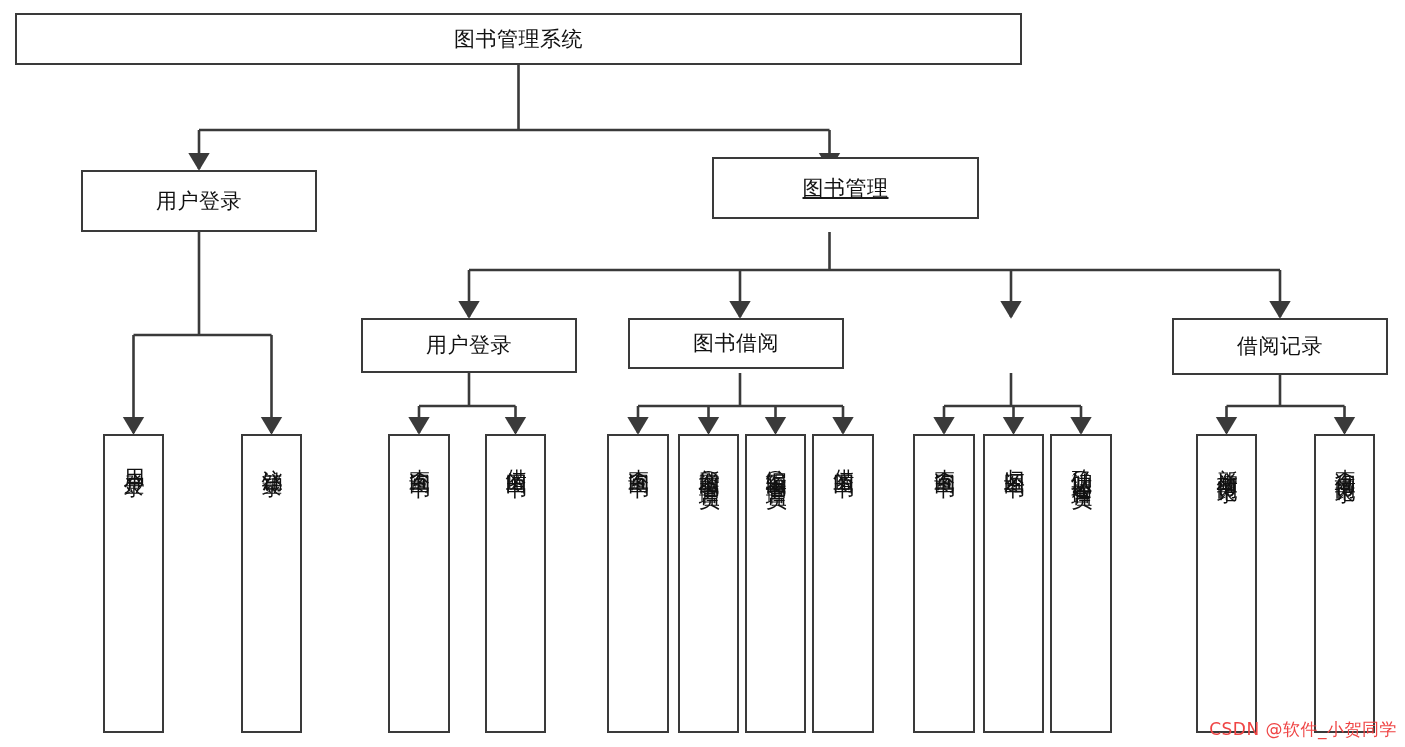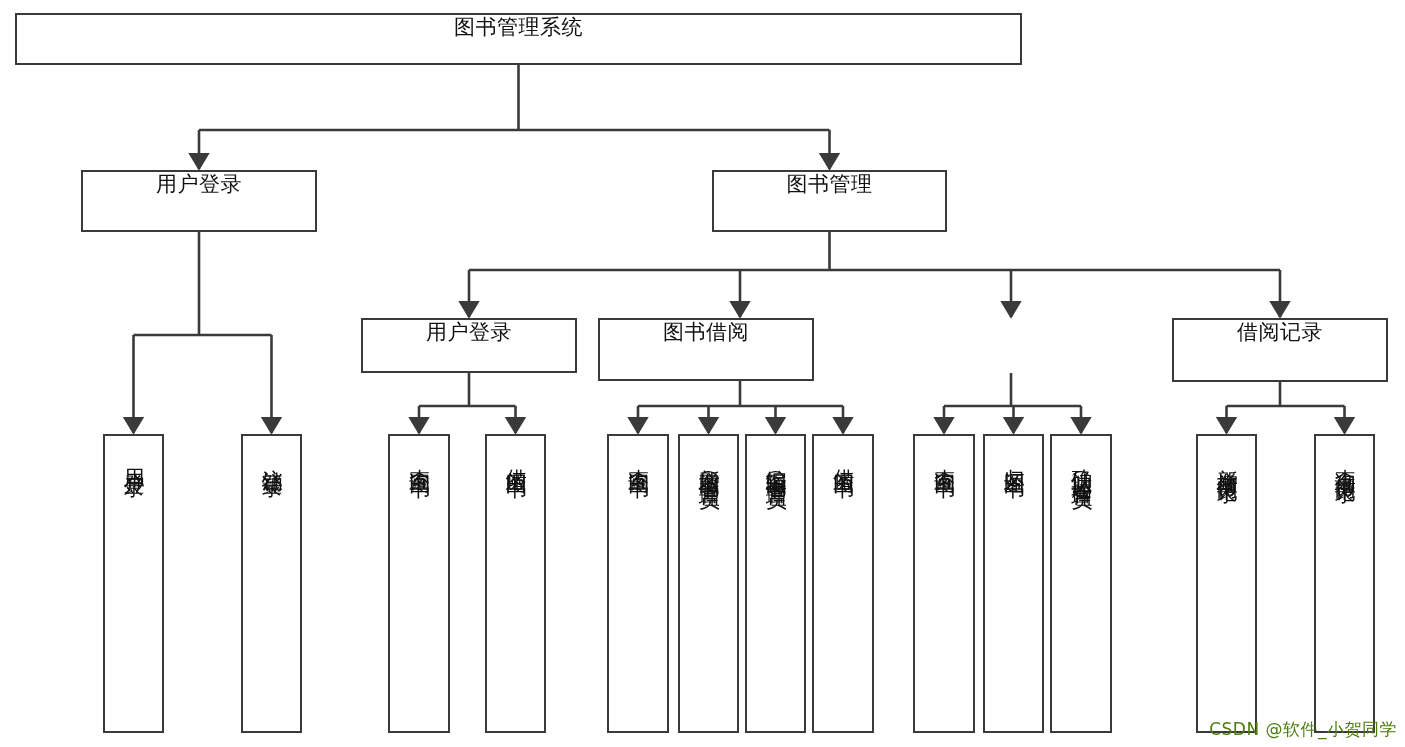--- a/index.html
+++ b/index.html
@@ -26,21 +26,21 @@
     width: 1405px;
     height: 747px;
     pointer-events: none;
   }
   .node {
     position: absolute;
     box-sizing: border-box;
     background: #ffffff;
     border: 2px solid #3a3a3a;
     display: flex;
-    align-items: flex-start;
+    align-items: center;
     justify-content: center;
     z-index: 2;
   }
   .node-label {
     font-size: 21px;
     line-height: 1.18;
     color: #111111;
     letter-spacing: 0.5px;
     white-space: nowrap;
     text-align: center;
@@ -61,21 +61,21 @@
     font-size: 21px;
     line-height: 1.32;
     letter-spacing: 3px;
     white-space: normal;
   }
   .watermark {
     position: absolute;
     right: 8px;
     bottom: 6px;
     font-size: 17px;
-    color: #4d7c0f;
+    color: #ef4444;
     letter-spacing: 0.5px;
     z-index: 5;
     white-space: nowrap;
     font-family: "DejaVu Sans", "Liberation Sans", sans-serif;
   }
 </style>
 </head>
 <body>
 
 <div id="canvas">
@@ -116,31 +116,31 @@
       </g>
   </svg>
 
   <div class="node horizontal" style="left: 15px; top: 13px; width: 1007px; height: 52px;">
     <span class="node-label">图书管理系统</span>
   </div>
 
   <div class="node horizontal" style="left: 81px; top: 170px; width: 236px; height: 62px;">
     <span class="node-label">用户登录</span>
   </div>
-  <div class="node horizontal" style="left: 712px; top: 170px; width: 235px; height: 62px;">
+  <div class="node horizontal" style="left: 712px; top: 157px; width: 267px; height: 62px; text-decoration: underline;">
     <span class="node-label">图书管理</span>
   </div>
 
   <div class="node horizontal" style="left: 361px; top: 318px; width: 216px; height: 55px;">
     <span class="node-label">用户登录</span>
   </div>
-  <div class="node horizontal" style="left: 598px; top: 318px; width: 216px; height: 63px;">
+  <div class="node horizontal" style="left: 628px; top: 318px; width: 216px; height: 51px;">
     <span class="node-label">图书借阅</span>
   </div>
-  <div class="node horizontal" style="left: 1172px; top: 318px; width: 216px; height: 64px;">
+  <div class="node horizontal" style="left: 1172px; top: 318px; width: 216px; height: 57px;">
     <span class="node-label">借阅记录</span>
   </div>
 
   <div class="node vertical" style="left: 103px; top: 434px; width: 61px; height: 299px;">
     <span class="node-label">用户登录</span>
   </div>
   <div class="node vertical" style="left: 241px; top: 434px; width: 61px; height: 299px;">
     <span class="node-label">注销登录</span>
   </div>
   <div class="node vertical" style="left: 388px; top: 434px; width: 62px; height: 299px;">

